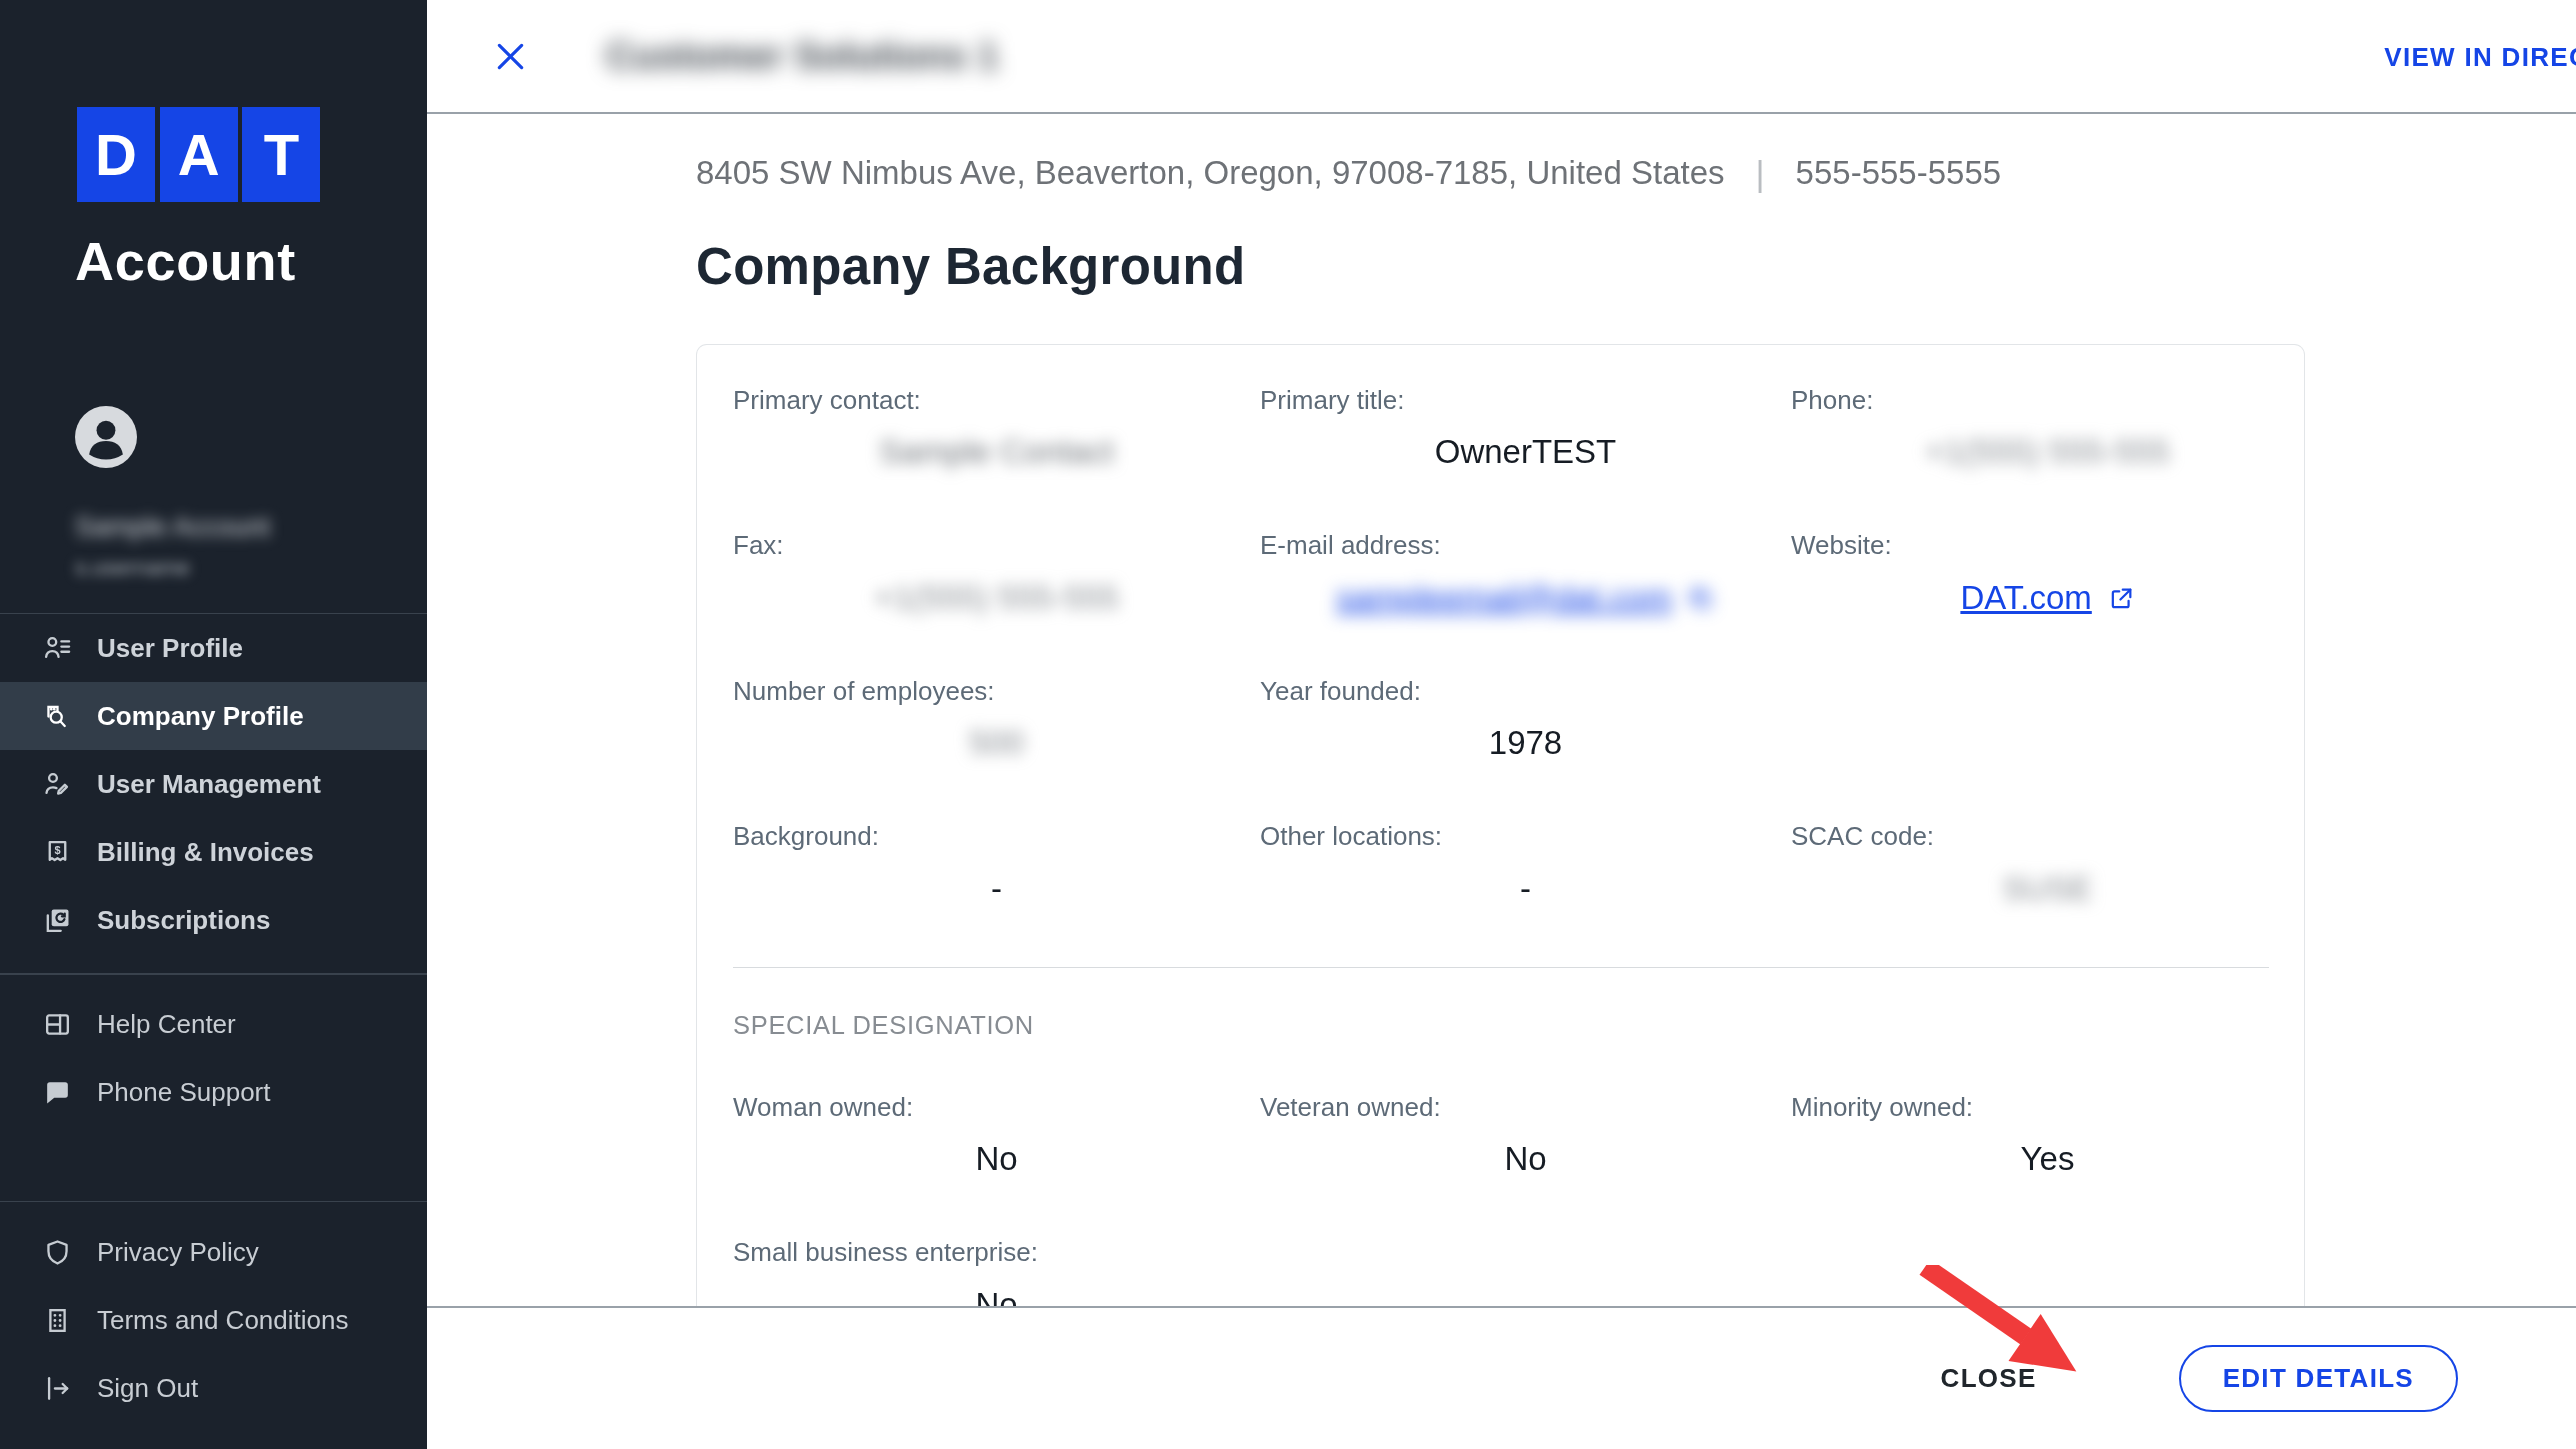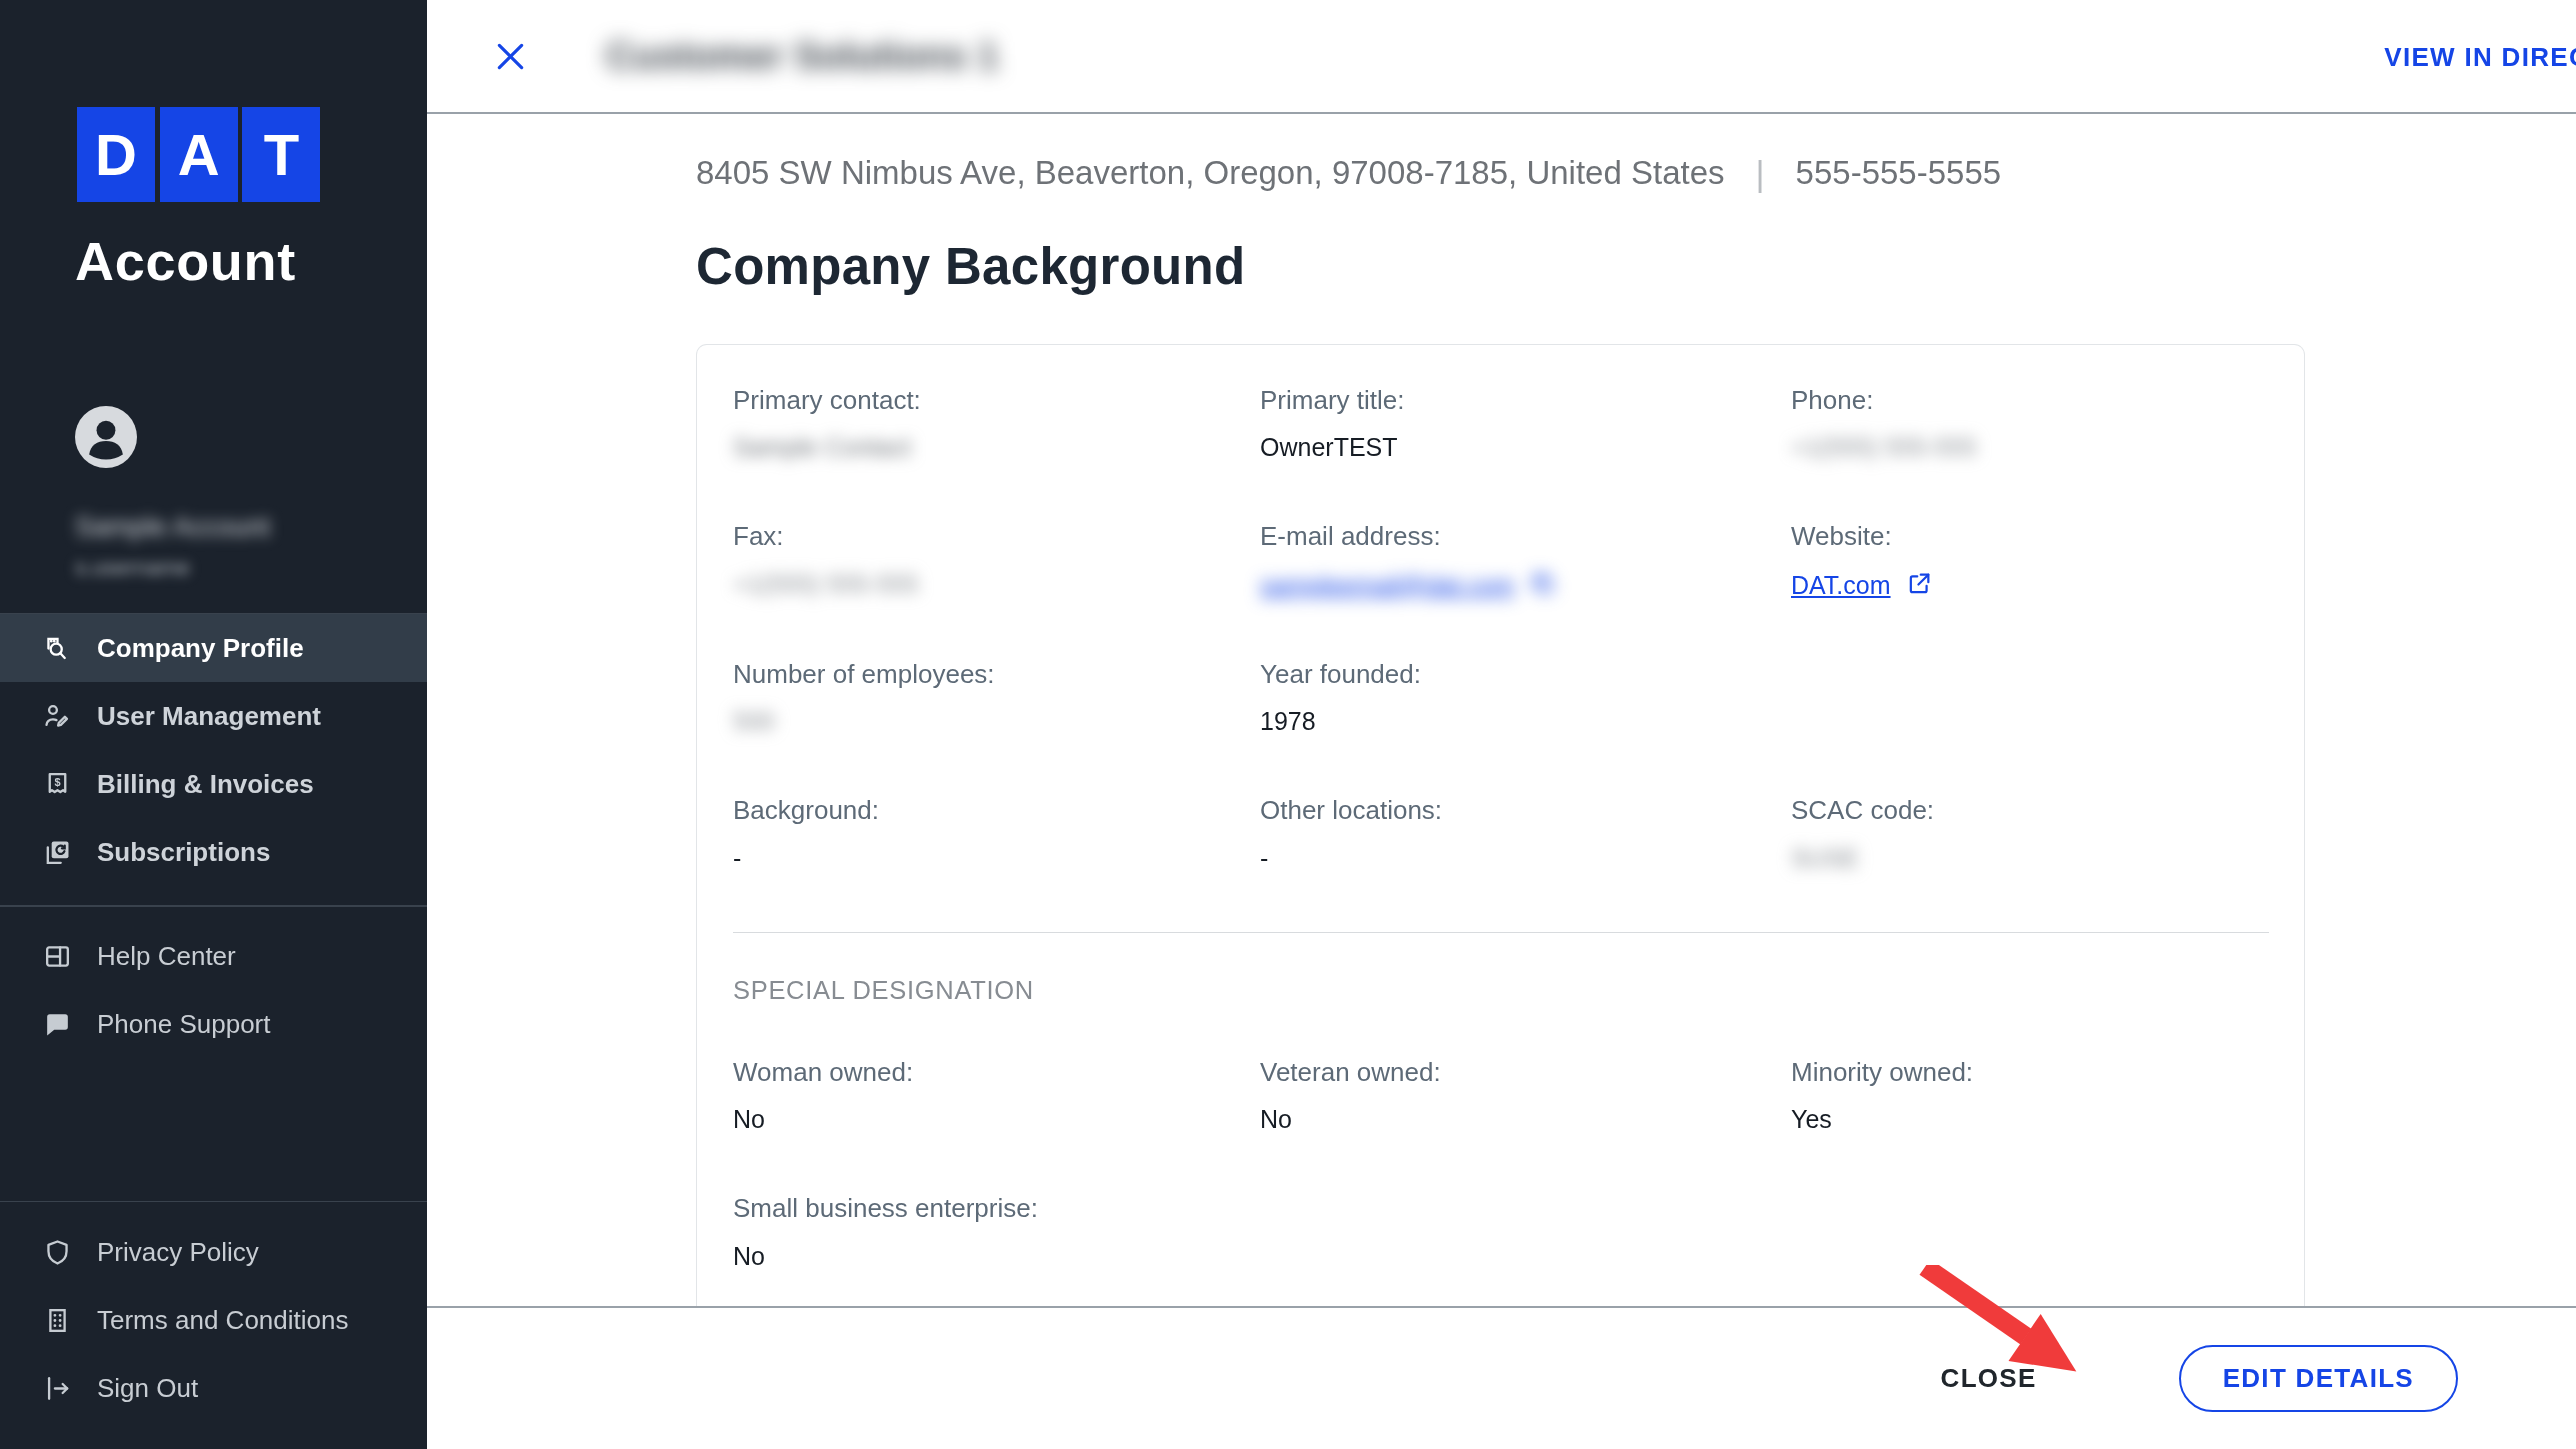--- a/index.html
+++ b/index.html
@@ -33,21 +33,21 @@
   .view-dir { position:absolute; right:64px; top:0; height:114px; display:flex; align-items:center; font-size:26px; font-weight:700; letter-spacing:1.3px; color:#1545e6; cursor:pointer; }
 
   .content { position:absolute; left:0; top:116px; width:100%; height:1190px; overflow:hidden; background:#fff; }
   .addr-row { margin:38px 0 0 269px; display:flex; align-items:flex-start; font-size:33px; color:#6e7277; }
   .addr-sep { margin:0 31px; color:#b9bdc1; font-size:35px; }
   .section-heading { margin:43px 0 0 269px; font-size:51px; color:#1d2733; letter-spacing:0.3px; }
 
   .card { position:relative; margin:48px 0 0 269px; width:1609px; height:965px; border:1.3px solid #e2e5e8; border-bottom:none; border-radius:10.7px 10.7px 0 0; background:#fff; padding:40px 0 0 36px; }
   .grid-3 { display:grid; grid-template-columns:527px 531px auto; margin-bottom:59px; }
   .field-label { font-size:26px; color:#5d6a77; }
-  .field-value { margin-top:17.4px; font-size:25px; color:#161c24; }
+  .field-value { margin-top:17.4px; font-size:33px; color:#161c24;text-align:center; }
   .redacted-gray { filter:blur(7.4px); color:#84898f; }
   .redacted-dark { filter:blur(7.4px); color:#6d7278; }
   .link-blue { color:#1545e6; text-decoration:underline; cursor:pointer; }
   .email-redacted { filter:blur(8px); }
   .inline-ic { width:28px; height:28px; vertical-align:-4px; margin-left:14.8px; }
   .card-divider { height:1.3px; background:#d8dbde; width:1536px; margin:8px 0 43px 0; }
   .special-label { font-size:25.5px; color:#878c92; letter-spacing:0.7px; margin-bottom:52px; }
 
   
   .modal-footer { position:absolute; left:0; top:1306px; width:100%; height:143px; background:#fff; border-top:2px solid #99a1a9; display:flex; align-items:center; justify-content:flex-end; }
@@ -75,20 +75,28 @@
         <circle cx="46" cy="36" r="14" fill="#1b222c"></circle>
         <path d="M21 72c2-14 12-20 25-20s23 6 25 20a46 46 0 0 1-50 0z" fill="#1b222c"></path>
       </svg>
       <div class="user-name">Sample Account</div>
       <div class="user-login">s.username</div>
     </div>
 
     <div class="sb-divider"></div>
 
     <div class="nav-group">
+      <div class="nav-item">
+        <svg viewBox="0 0 24 24" fill="none" stroke="#c6ccd2" stroke-width="1.8" stroke-linecap="round">
+          <circle cx="8" cy="7" r="3"></circle>
+            <path d="M3.2 18.5c.3-3 2.3-4.5 4.8-4.5s4.5 1.5 4.8 4.5"></path>
+          <path d="M15 6.5h6M15 10.5h6M15 14.5h6"></path>
+        </svg>
+        <span>User Profile</span>
+      </div>
       <div class="nav-item active">
         <svg viewBox="0 0 24 24" fill="none" stroke="#ffffff" stroke-width="1.8" stroke-linecap="round">
           <path d="M5 12V4.5h7V8"></path>
             <path d="M7.2 6.3h.01M9.5 6.3h.01" stroke-width="2.2"></path>
           <circle cx="11" cy="12.5" r="4.3"></circle>
             <path d="M14.2 15.7l3.4 3.6"></path>
         </svg>
         <span>Company Profile</span>
       </div>
       <div class="nav-item">

